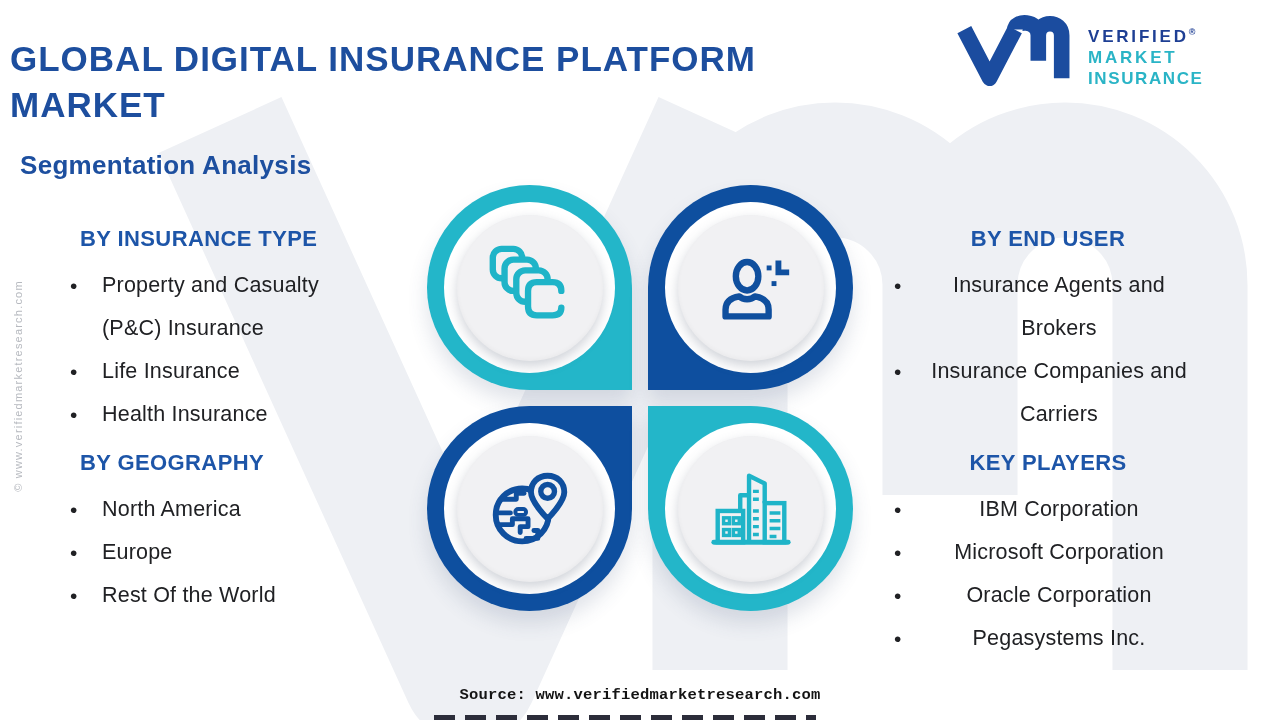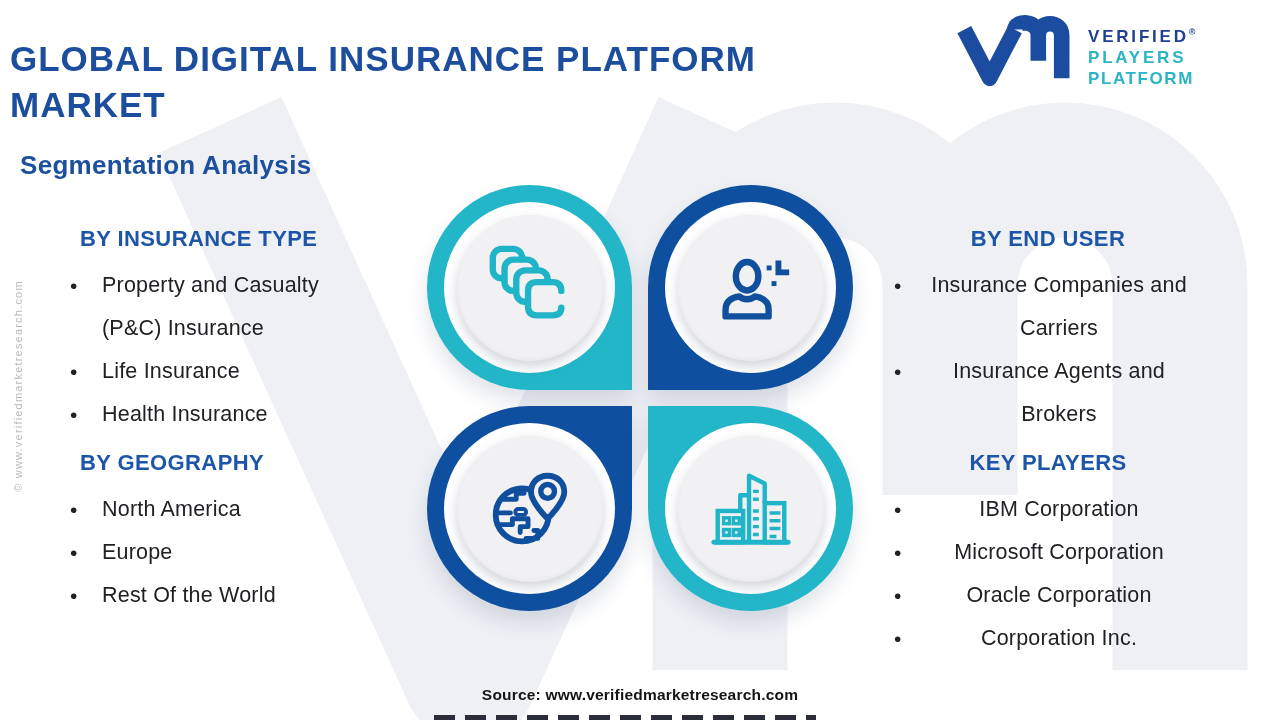--- a/index.html
+++ b/index.html
@@ -59,21 +59,21 @@
     background:#ffffff;display:flex;align-items:center;justify-content:center;
   }
   .plate{
     width:146px;height:146px;border-radius:50%;background:#f1f1f3;
     box-shadow:0 5px 12px rgba(100,110,130,0.30), inset 0 -2px 4px rgba(0,0,0,0.03);
     display:flex;align-items:center;justify-content:center;
   }
   
   .source{
     position:absolute;left:0;top:686px;width:1280px;z-index:2;text-align:center;
-    font-size:15.5px;font-weight:700;color:#141414;letter-spacing:0.2px;
+    font-size:15.5px;font-weight:700;color:#141414;letter-spacing:0.2px;font-family:Liberation Mono, monospace;
   }
   .dashes{
     position:absolute;left:434px;top:715px;width:382px;height:5px;z-index:2;
     background:repeating-linear-gradient(90deg,#2c2d3a 0 21px,transparent 21px 31px);
   }
 </style>
 </head>
 <body>
 
 <div class="canvas">
@@ -88,22 +88,22 @@
   <div class="title">GLOBAL DIGITAL INSURANCE PLATFORM MARKET</div>
 
   <div class="logo">
     <svg class="logo-mark" viewBox="0 0 124 76" aria-hidden="true">
       <path d="M12,16 L38,66 L64,16" fill="none" stroke="#1b4c9f" stroke-width="16" stroke-linejoin="round" stroke-linecap="butt"></path>
       <path d="M64,16 L64,14 M64,34 L64,14 A1,1 0 0 1 64,14" fill="none" stroke="none"></path>
       <path d="M64,16 C64,6 88,6 88,22 L88,48 M88,22 C88,6 112,6 112,22 L112,66" fill="none" stroke="#1b4c9f" stroke-width="16" stroke-linecap="butt"></path>
     </svg>
     <div class="logo-text">
       <div class="logo-l1"><span>VERIFIED</span><span class="logo-reg">®</span></div>
-      <div class="logo-l2">PLAYERS</div>
-      <div class="logo-l3">PLATFORM</div>
+      <div class="logo-l2">MARKET</div>
+      <div class="logo-l3">INSURANCE</div>
     </div>
   </div>
 
   <div class="subtitle">Segmentation Analysis</div>
 
   <div class="col col-left">
     <div class="sec">
       <h2 class="sec-heading">BY INSURANCE TYPE</h2>
       <ul class="items">
         <li>Property and Casualty (P&amp;C) Insurance</li>
@@ -118,31 +118,31 @@
         <li>Europe</li>
         <li>Rest Of the World</li>
       </ul>
     </div>
   </div>
 
   <div class="col col-right">
     <div class="sec">
       <h2 class="sec-heading">BY END USER</h2>
       <ul class="items">
+        <li>Insurance Agents and Brokers</li>
         <li>Insurance Companies and Carriers</li>
-        <li>Insurance Agents and Brokers</li>
       </ul>
     </div>
     <div class="sec">
       <h2 class="sec-heading">KEY PLAYERS</h2>
       <ul class="items">
         <li>IBM Corporation</li>
         <li>Microsoft Corporation</li>
         <li>Oracle Corporation</li>
-        <li>Corporation Inc.</li>
+        <li>Pegasystems Inc.</li>
       </ul>
     </div>
   </div>
 
   <div class="quad tl">
     <div class="white-disc">
       <div class="plate">
         <svg width="94" height="94" viewBox="0 0 96 96" aria-hidden="true">
           <rect x="10" y="8" width="30" height="30" rx="9" fill="#f1f1f3" stroke="#1fb4c8" stroke-width="6.5"></rect>
           <rect x="22" y="19" width="32" height="32" rx="9" fill="#f1f1f3" stroke="#1fb4c8" stroke-width="6.5"></rect>

